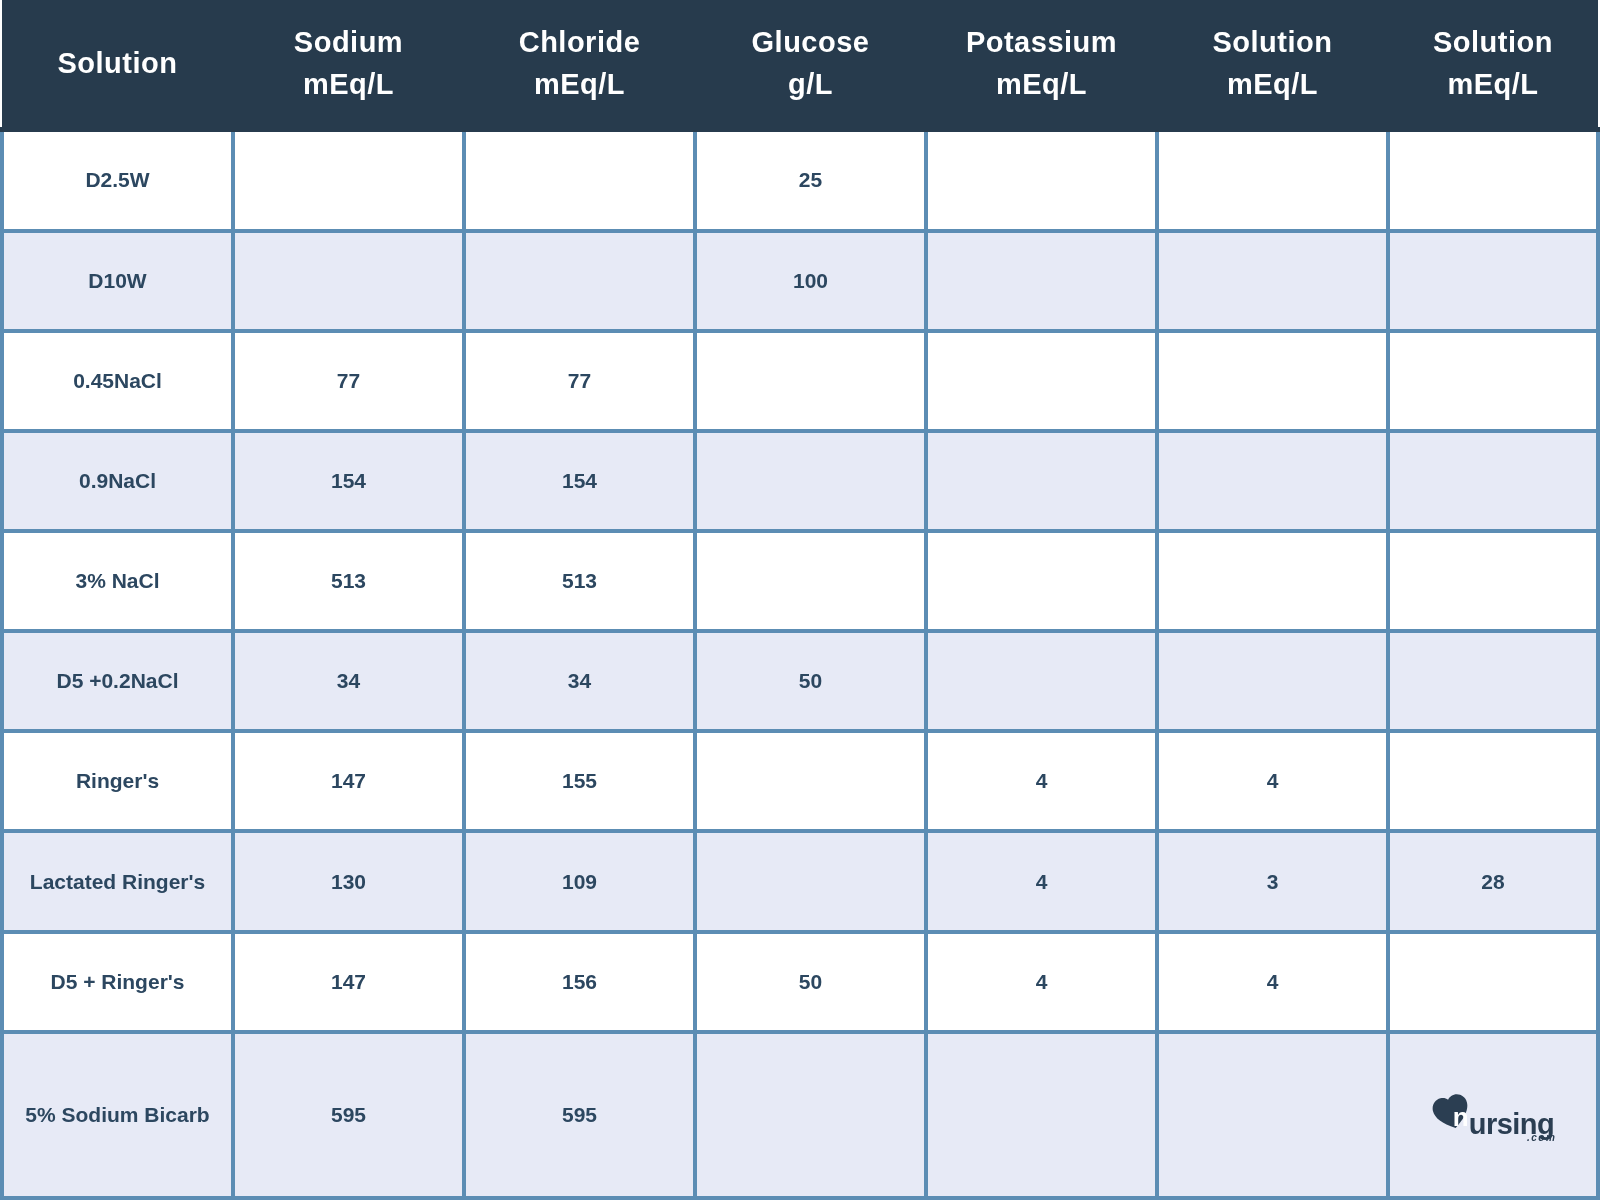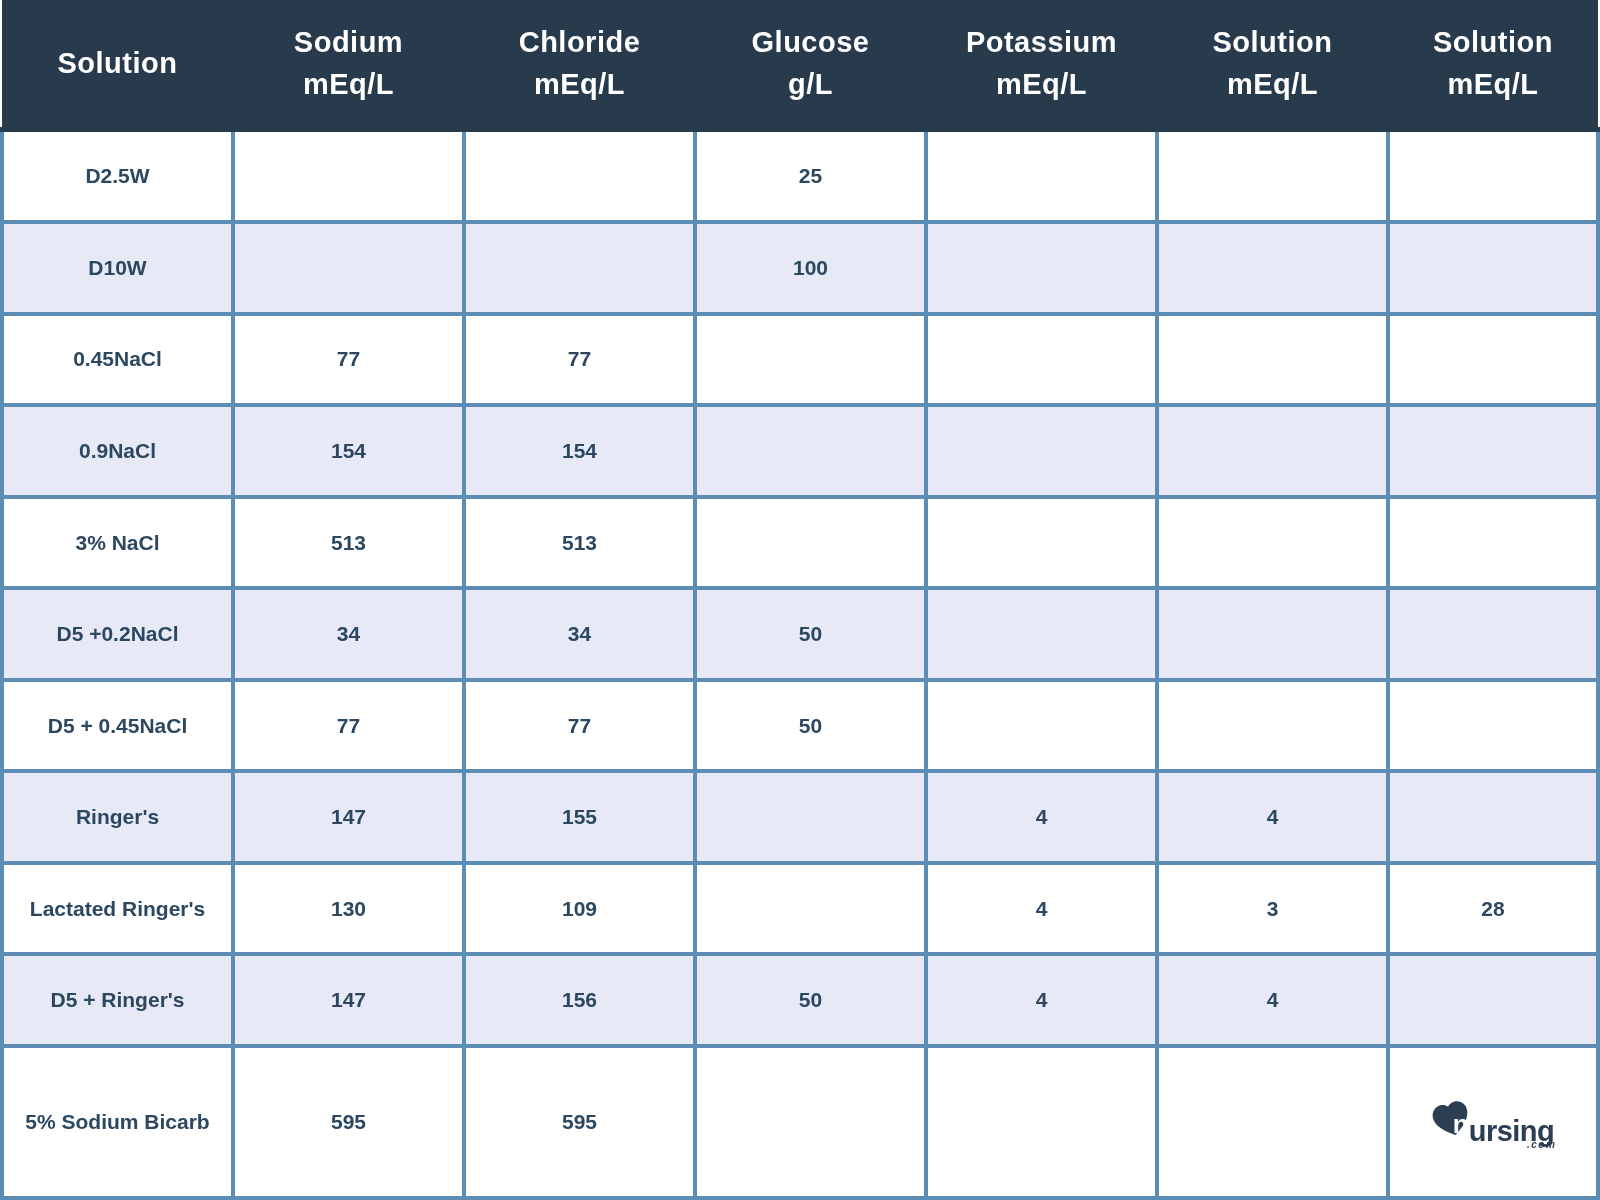--- a/index.html
+++ b/index.html
@@ -158,29 +158,20 @@
         <tr>
           <td><span>D5 +0.2NaCl</span></td>
           <td><span>34</span></td>
           <td><span>34</span></td>
           <td><span>50</span></td>
           <td><span></span></td>
           <td><span></span></td>
           <td><span></span></td>
         </tr>
         <tr>
-          <td><span>D5 + 0.45NaCl</span></td>
-          <td><span>77</span></td>
-          <td><span>77</span></td>
-          <td><span>50</span></td>
-          <td><span></span></td>
-          <td><span></span></td>
-          <td><span></span></td>
-        </tr>
-        <tr>
           <td><span>Ringer's</span></td>
           <td><span>147</span></td>
           <td><span>155</span></td>
           <td><span></span></td>
           <td><span>4</span></td>
           <td><span>4</span></td>
           <td><span></span></td>
         </tr>
         <tr>
           <td><span>Lactated Ringer's</span></td>

